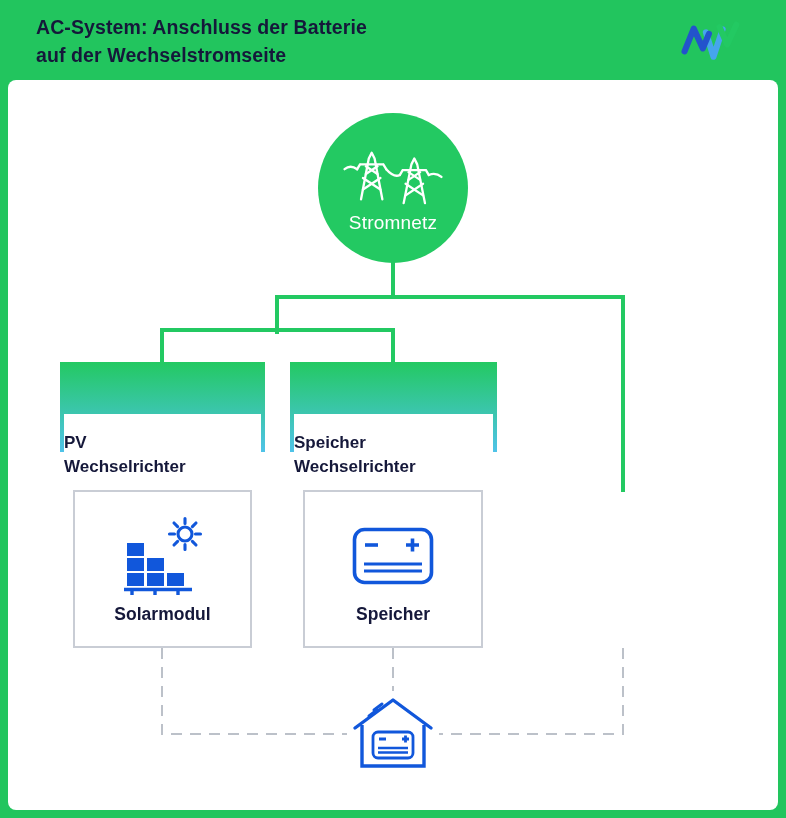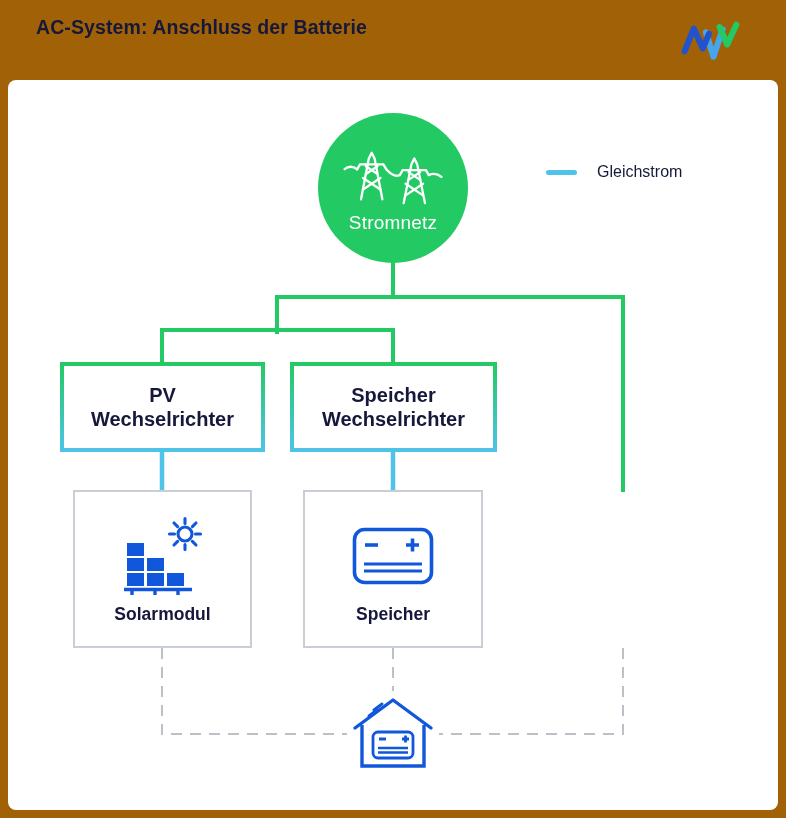--- a/index.html
+++ b/index.html
@@ -1,19 +1,19 @@
 <!DOCTYPE html>
 <html><head>
 <meta charset="utf-8">
 <style>
   html,body{margin:0;padding:0;}
   .page{
     position:relative;
     width:786px;height:818px;
-    background:#a16207;
+    background:#22c55e;
     font-family:"Liberation Sans",sans-serif;
     color:#15183A;
     overflow:hidden;
   }
   
   .title{
     position:absolute;left:36px;top:13px;
     font-size:19.5px;font-weight:bold;line-height:28px;
     color:#15183A;letter-spacing:.1px;
   }
@@ -41,22 +41,22 @@
   .swatch-ac{background:#23C962;}
   .legend-label{font-size:16px;font-weight:500;color:#15183A;}
   
   .inverter{
     position:absolute;height:90px;box-sizing:border-box;
     background:linear-gradient(180deg,#23C962 0%,#4FC3E9 100%);
     padding:4px;
   }
   .inverter-inner{
     width:100%;height:100%;background:#ffffff;
-    display:flex;flex-direction:column;align-items:center;justify-content:center;
-    font-size:20px;font-weight:bold;line-height:24px;color:#15183A;
+    display:flex;flex-direction:column;align-items:flex-start;justify-content:center;
+    font-size:17px;font-weight:bold;line-height:24px;color:#15183A;margin-top:48px;
   }
   .inverter-pv{left:60px;top:362px;width:205px;}
   .inverter-sw{left:290px;top:362px;width:207px;}
   
   .device{
     position:absolute;top:490px;height:158px;box-sizing:border-box;
     background:#ffffff;border:2px solid #C9CDD5;
     display:flex;flex-direction:column;align-items:center;justify-content:center;
     gap:5px;
   }
@@ -68,20 +68,21 @@
   
   .bottom-house{position:absolute;left:348px;top:690px;}
 </style>
 </head>
 <body>
 
 <div class="page">
 
   <div class="title">
     <div>AC-System: Anschluss der Batterie</div>
+    <div>auf der Wechselstromseite</div>
   </div>
 
   <svg class="logo" width="70" height="50" viewBox="0 0 92 64">
     <polyline points="34,22 44,54 56,18" fill="none" stroke="#46A5EC" stroke-width="8" stroke-linecap="round" stroke-linejoin="round"></polyline>
     <polyline points="52,15 62,38 74,12" fill="none" stroke="#23C962" stroke-width="8" stroke-linecap="round" stroke-linejoin="round"></polyline>
     <polyline points="6,47 18,17 30,43 38,24" fill="none" stroke="#2353CC" stroke-width="8" stroke-linecap="round" stroke-linejoin="round"></polyline>
   </svg>
 
   <div class="canvas"></div>
 
@@ -100,24 +101,20 @@
         <path d="M63,60 L71,20 M85,60 L77,20 M71,20 L74,14 L77,20"></path>
         <path d="M62,26 H86 M62,26 L59,31 M86,26 L89,31"></path>
         <path d="M68,36 L80,28 M68,28 L80,36 M65,52 L83,40 M65,40 L83,52"></path>
         <path d="M2,25 Q8,20 15,25 M45,25 Q53,34 59,31 M89,31 Q96,28 102,33"></path>
       </g>
     </svg>
     <div class="grid-label">Stromnetz</div>
   </div>
 
   <div class="legend">
-    <div class="legend-row">
-      <span class="legend-swatch swatch-dc"></span>
-      <span class="legend-label">Gleichstrom</span>
-    </div>
   </div>
 
   <div class="inverter inverter-pv">
     <div class="inverter-inner">
       <span>PV</span>
       <span>Wechselrichter</span>
     </div>
   </div>
   <div class="inverter inverter-sw">
     <div class="inverter-inner">

